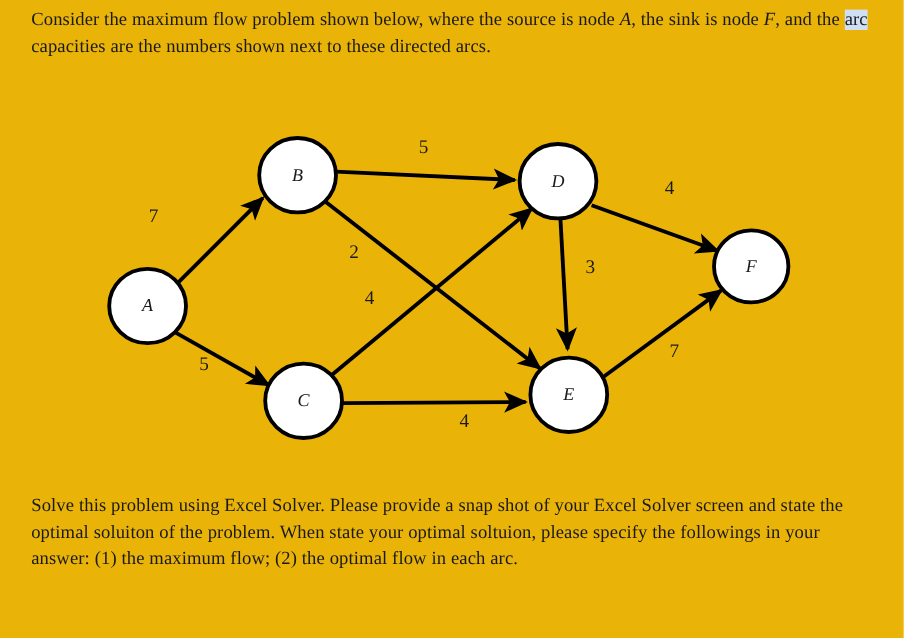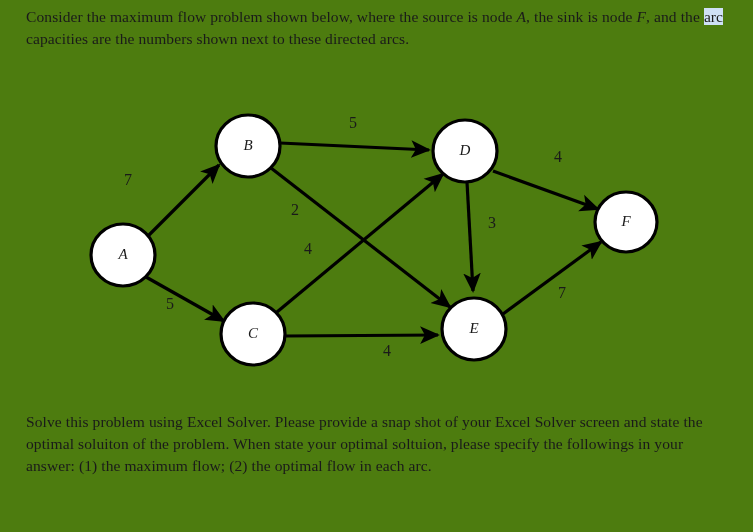--- a/index.html
+++ b/index.html
@@ -13,21 +13,21 @@
     position: relative;
     font-family: "Liberation Serif", "DejaVu Serif", serif;
     color: #111111;
     overflow: hidden;
   }
   .page {
     position: absolute;
     left: 0; top: 0;
     width: 753px;
     height: 532px;
-    background: #4d7c0f;
+    background: #eab308;
   }
   .prose {
     position: absolute;
     font-size: 15.5px;
     line-height: 22px;
     color: #1a1a1a;
     letter-spacing: 0.1px;
   }
   #intro-text {
     left: 26px;

